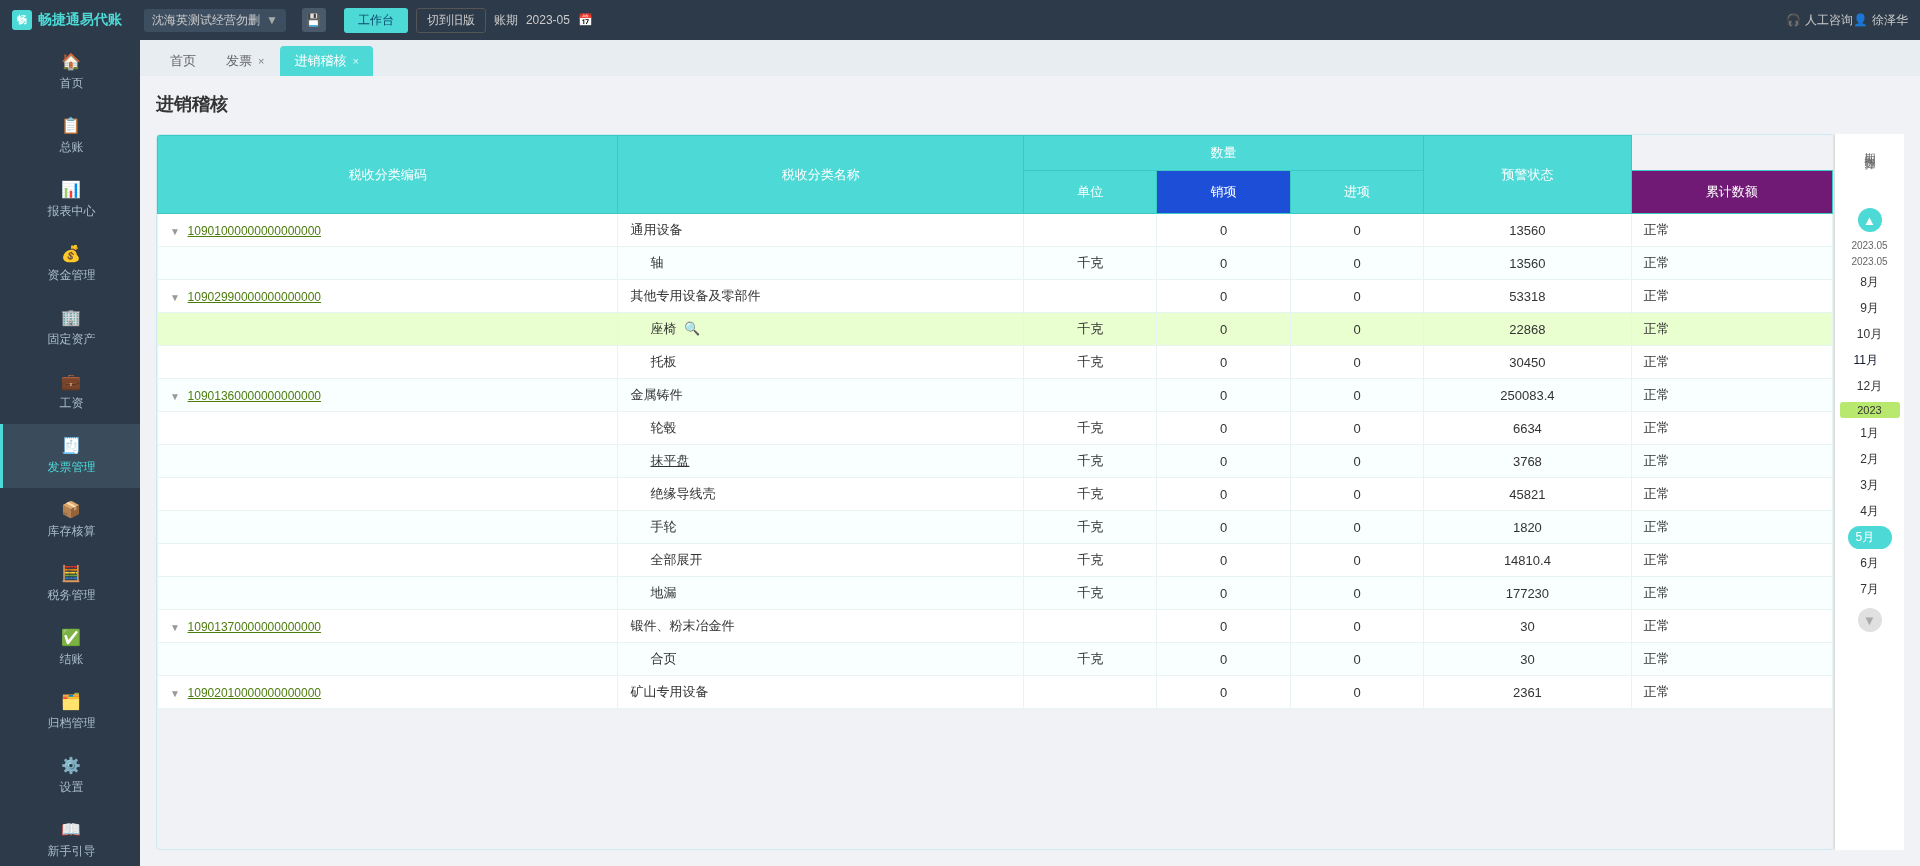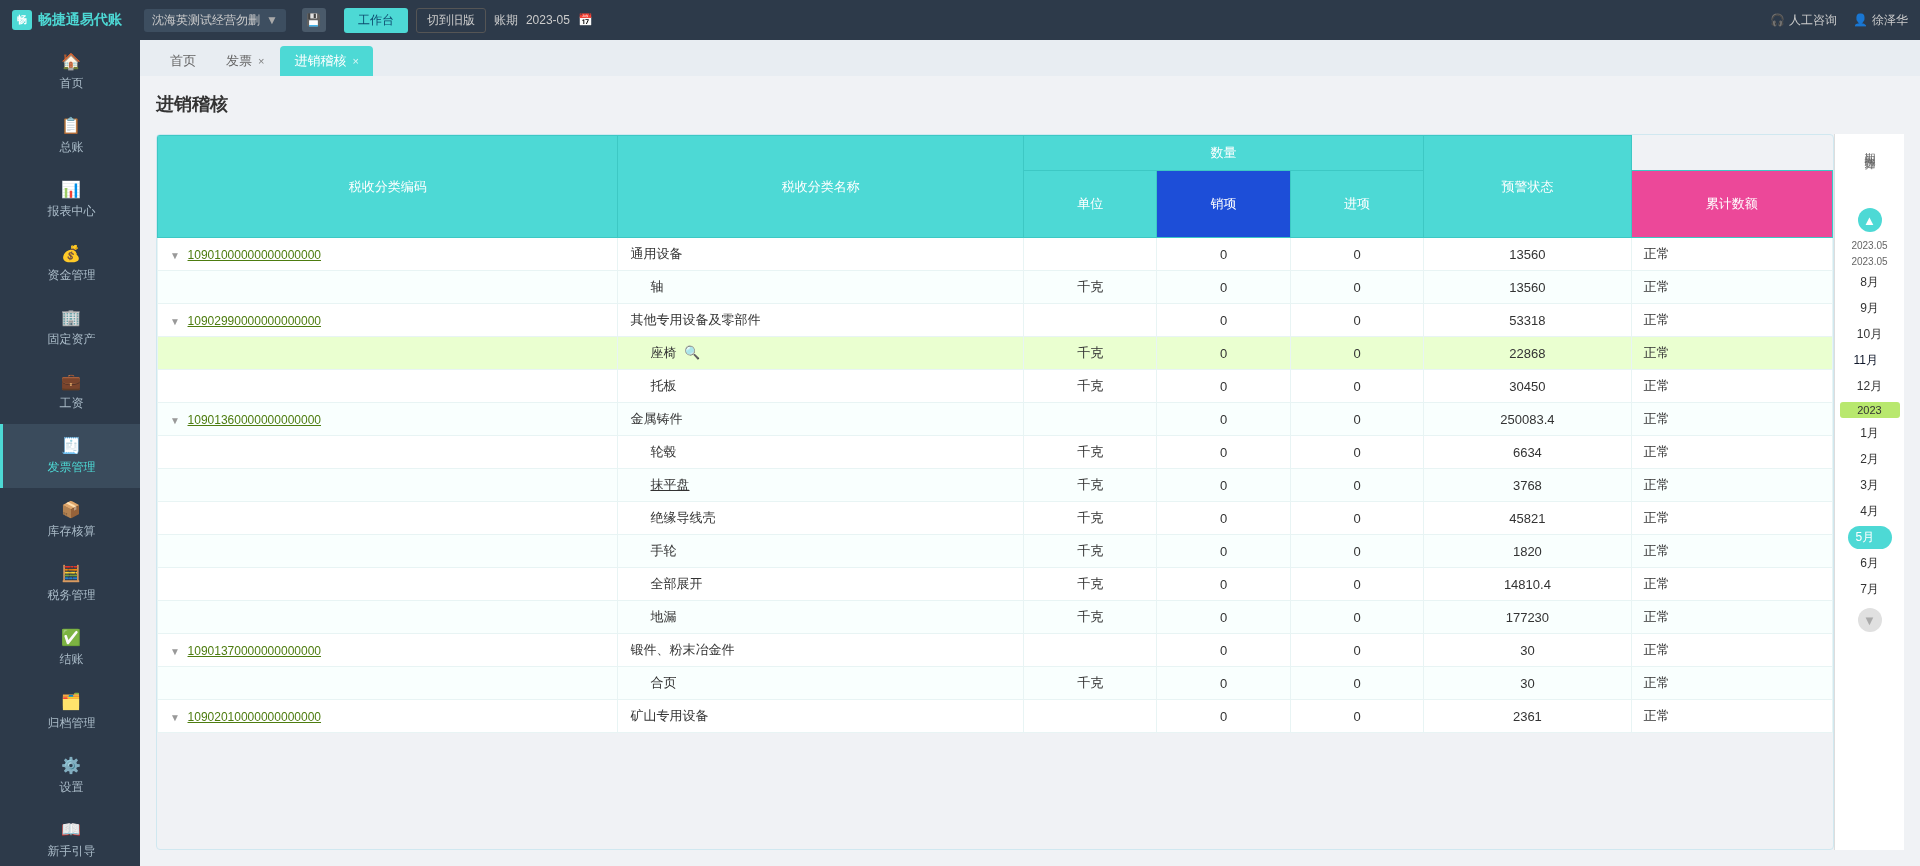--- a/index.html
+++ b/index.html
@@ -10,21 +10,21 @@
     .top-bar { height: 40px; background: #2d3a4a; display: flex; align-items: center; padding: 0 12px; gap: 10px; flex-shrink: 0; }
     .top-bar-logo { color: #4dd9d5; font-size: 14px; font-weight: bold; display: flex; align-items: center; gap: 6px; }
     .top-bar-logo-icon { width: 20px; height: 20px; background: #4dd9d5; border-radius: 3px; display: flex; align-items: center; justify-content: center; color: white; font-size: 10px; }
     .top-bar-company { background: #3d4e60; color: #ccc; padding: 3px 8px; border-radius: 3px; font-size: 12px; display: flex; align-items: center; gap: 6px; margin-left: 12px; }
     .top-bar-company .arrow { color: #aaa; }
     .top-bar-actions { display: flex; align-items: center; gap: 8px; margin-left: 8px; }
     .btn-workbench { background: #4dd9d5; color: #0c4a6e; border: none; padding: 4px 14px; border-radius: 3px; cursor: pointer; font-size: 12px; }
     .btn-old-version { background: transparent; color: #ccc; border: 1px solid #555; padding: 3px 10px; border-radius: 3px; cursor: pointer; font-size: 12px; }
     .period-label { color: #ccc; font-size: 12px; }
     .period-value { color: #ccc; font-size: 12px; }
-    .top-bar-right { margin-left: auto; display: flex; align-items: center; gap: 16px; color: #ccc; font-size: 12px; }
+    .top-bar-right { margin-left: auto; display: flex; align-items: center; color: #ccc; font-size: 12px; }
     .top-bar-right .user { display: flex; align-items: center; gap: 4px; }
 
     
     .main-body { display: flex; flex: 1; overflow: hidden; }
 
     
     .sidebar { width: 140px; background: #2d3a4a; display: flex; flex-direction: column; flex-shrink: 0; }
     .sidebar-item { display: flex; flex-direction: column; align-items: center; padding: 12px 6px; cursor: pointer; color: #aabbc8; font-size: 12px; gap: 4px; border-left: 3px solid transparent; }
     .sidebar-item.active { background: #3a4b5c; color: #4dd9d5; border-left-color: #4dd9d5; }
     .sidebar-icon { font-size: 16px; }
@@ -204,21 +204,21 @@
                   <tr>
                     <th rowspan="2">税收分类编码</th>
                     <th rowspan="2">税收分类名称</th>
                     <th colspan="3">数量</th>
                     <th rowspan="2">预警状态</th>
                   </tr>
                   <tr class="sub-header">
                     <th style="background:#4dd9d5; color:white; border:1px solid #3dc8c4; padding:8px 12px;">单位</th>
                     <th style="background:#1d4ed8; color:white; border:1px solid #3dc8c4; padding:8px 12px;">销项</th>
                     <th style="background:#4dd9d5; color:white; border:1px solid #3dc8c4; padding:8px 12px;">进项</th>
-                    <th style="background:#ec4899; color:white; border:1px solid #3dc8c4; padding:24px 12px;">累计数额</th>
+                    <th style="background:#701a75; color:white; border:1px solid #3dc8c4; padding:12px 12px;">累计数额</th>
                   </tr>
                 </thead>
                 <tbody id="table-body">
                 <tr>
         <td>
           <span class="collapse-icon">▼</span>
           <span class="category-code">10901000000000000000</span>
         </td>
         <td>通用设备</td>
         <td class="center"></td>

